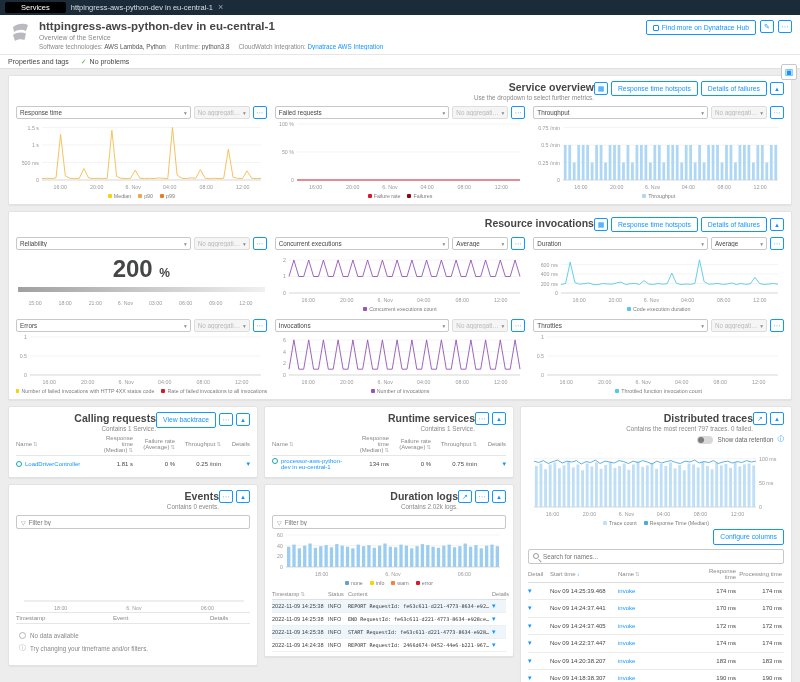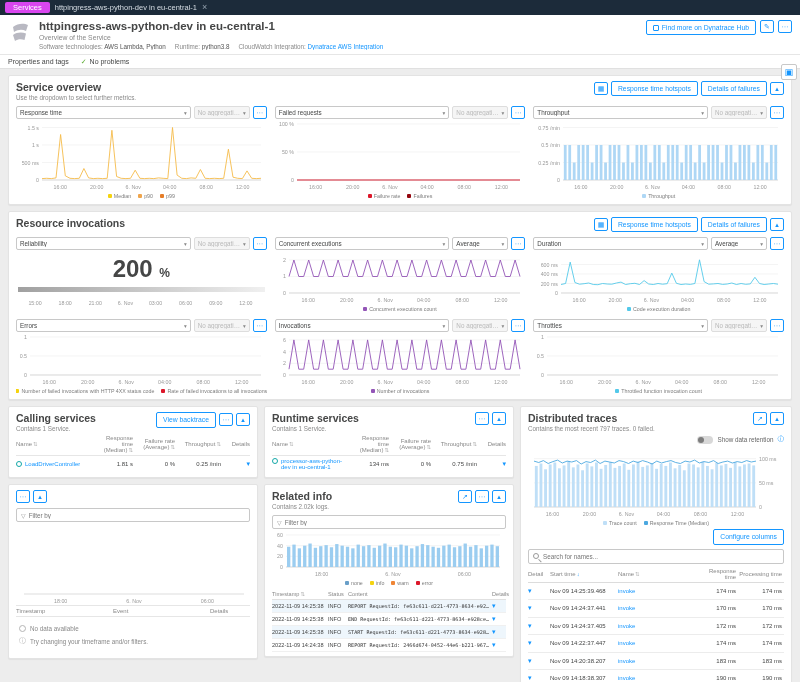--- a/index.html
+++ b/index.html
@@ -1,21 +1,21 @@
 <!DOCTYPE html>
 <html><head>
 <meta charset="utf-8">
 <style>
 *{margin:0;padding:0;box-sizing:border-box;}
 html,body{width:800px;height:682px;}
 body{overflow:hidden;background:#ededed;font-family:"Liberation Sans",sans-serif;color:#454646;position:relative;}
 button{font-family:inherit;background:#fff;cursor:pointer;border:none;}
 input{font-family:inherit;outline:none;border:none;}
 .topbar{height:15px;background:#1c2b3a;display:flex;align-items:center;gap:5px;padding:0 5px;}
-.app-pill{background:#d946ef;color:#fff;font-size:7.5px;padding:1px 8px;border-radius:2px;line-height:1.3;}
+.app-pill{background:#000000;color:#fff;font-size:7.5px;padding:1px 16px;border-radius:2px;line-height:1.3;}
 .crumb{color:#d6dde4;font-size:7.5px;white-space:nowrap;}
 .tb-close{color:#93a1ae;font-size:9px;line-height:1;}
 .header{background:#fff;display:flex;padding:5px 8px 4px;gap:7px;border-bottom:1px solid #e6e6e6;}
 .logo{width:24px;height:24px;flex:none;}
 .h-block{flex:1;min-width:0;}
 .h-title{font-size:11.5px;font-weight:bold;color:#454646;line-height:1.15;}
 .h-sub{font-size:6.8px;color:#898989;margin-top:1px;}
 .h-tech{font-size:6.3px;color:#898989;margin-top:2px;display:flex;gap:9px;white-space:nowrap;overflow:hidden;}
 .h-tech .val{color:#555;}
 .link{color:#1496ff;cursor:pointer;}
@@ -23,21 +23,21 @@
 .btn-outline{border:1px solid #1496ff;color:#1496ff;font-size:6.8px;padding:2.5px 6px;border-radius:2px;background:#fff;white-space:nowrap;display:inline-flex;align-items:center;gap:3px;line-height:1.2;}
 .btn-sq{border:1px solid #1496ff;color:#1496ff;font-size:7px;min-width:14px;height:13px;border-radius:2px;background:#fff;display:inline-flex;align-items:center;justify-content:center;padding:0 2px;line-height:1;}
 .hub-icon{width:6px;height:6px;border:1px solid #1496ff;border-radius:1px;display:inline-block;}
 .tabbar{background:#fff;border-bottom:1px solid #e0e0e0;display:flex;align-items:center;height:14px;padding:0 8px;gap:12px;}
 .tab{font-size:7px;color:#454646;display:flex;align-items:center;gap:3px;height:100%;}
 .green{color:#5ead35;font-size:7px;}
 .layout-btn{position:absolute;top:64px;right:3px;width:16px;height:16px;border:1px solid #c8c8c8;background:#fff;color:#1496ff;font-size:9px;display:flex;align-items:center;justify-content:center;border-radius:2px;z-index:5;}
 .main{padding:6px 8px;}
 .card{background:#fff;border:1px solid #e3e3e3;border-radius:2px;box-shadow:0 1px 1px rgba(0,0,0,.05);margin-bottom:6px;}
 .card-head{display:flex;align-items:flex-start;padding:5px 7px 3px;}
-.ch-titles{flex:1;min-width:0;}
+.ch-titles{flex:1;min-width:0;text-align:right;}
 .card-title{font-size:10.5px;font-weight:bold;}
 .card-sub{font-size:6.3px;color:#898989;margin-top:1px;}
 .head-actions{display:flex;gap:3px;align-items:center;}
 .charts-row{display:flex;gap:8px;padding:2px 7px 3px;}
 .chart{flex:1;min-width:0;}
 .chart-controls{display:flex;gap:3px;margin-bottom:2px;}
 .select{flex:1;min-width:0;display:flex;align-items:center;border:1px solid #c8c8c8;border-radius:2px;font-size:6.3px;padding:2px 3px;background:#fff;}
 .select .sel-label{flex:1;overflow:hidden;white-space:nowrap;text-overflow:ellipsis;}
 .select .chev{color:#898989;font-size:5.5px;margin-left:2px;}
 .select.disabled{background:#f5f5f5;color:#b9b9b9;border-color:#ddd;}
@@ -532,21 +532,21 @@
       </div>
     </div>
   </div>
 
   <div class="bottom">
 
     <div class="bcol">
       <div class="card">
         <div class="card-head">
           <div class="ch-titles">
-            <div class="card-title">Calling services</div>
+            <div class="card-title">Calling requests</div>
             <div class="card-sub">Contains 1 Service.</div>
           </div>
           <div class="head-actions">
             <button class="btn-outline">View backtrace</button>
             <button class="btn-sq">⋯</button>
             <button class="btn-sq">▴</button>
           </div>
         </div>
         <div class="svc-table">
           <div class="svc-row svc-header">
@@ -564,20 +564,24 @@
             <div class="num">1.81 s</div>
             <div class="num">0 %</div>
             <div class="num">0.25 /min</div>
             <div class="det"><span class="row-chev">▾</span></div>
           </div>
         </div>
       </div>
 
       <div class="card">
         <div class="card-head">
+          <div class="ch-titles">
+            <div class="card-title">Events</div>
+            <div class="card-sub">Contains 0 events.</div>
+          </div>
           <div class="head-actions">
             <button class="btn-sq">⋯</button>
             <button class="btn-sq">▴</button>
           </div>
         </div>
         <div class="filter-box">
           <span class="f-icon">▽</span>
           <input placeholder="Filter by" style="">
         </div>
         <div class="chart-plot h-ev" style="margin:0 7px;">
@@ -635,21 +639,21 @@
             <div class="num">0 %</div>
             <div class="num">0.75 /min</div>
             <div class="det"><span class="row-chev">▾</span></div>
           </div>
         </div>
       </div>
 
       <div class="card">
         <div class="card-head">
           <div class="ch-titles">
-            <div class="card-title">Related info</div>
+            <div class="card-title">Duration logs</div>
             <div class="card-sub">Contains 2.02k logs.</div>
           </div>
           <div class="head-actions">
             <button class="btn-sq">↗</button>
             <button class="btn-sq">⋯</button>
             <button class="btn-sq">▴</button>
           </div>
         </div>
         <div class="filter-box">
           <span class="f-icon">▽</span>

